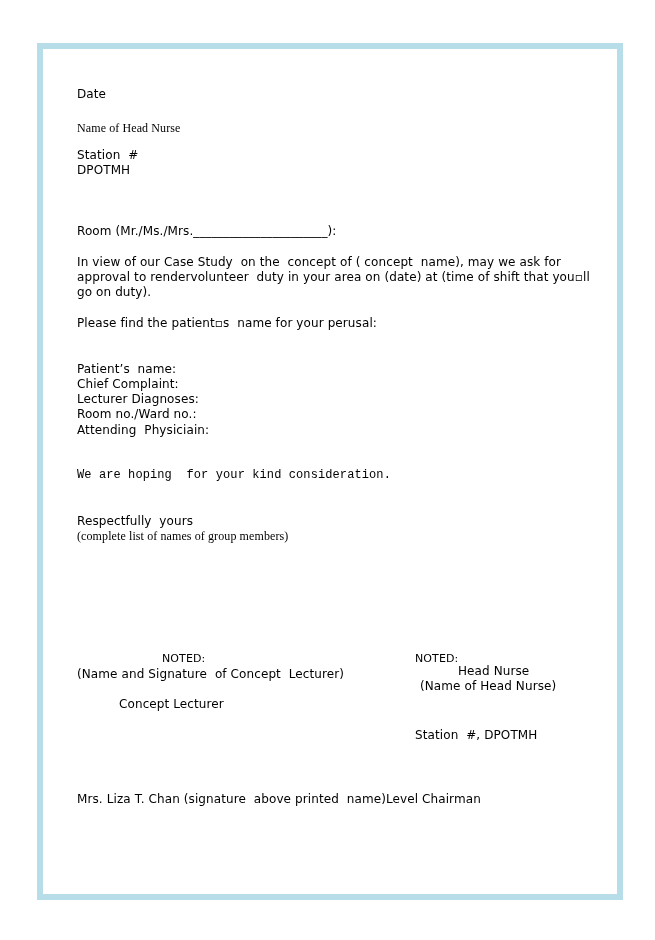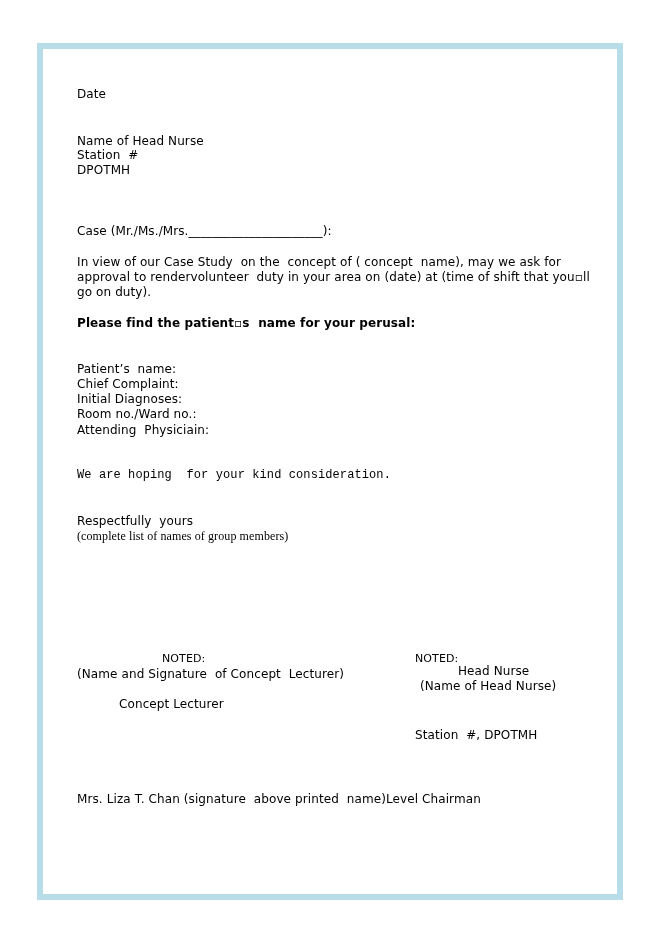--- a/index.html
+++ b/index.html
@@ -9,35 +9,35 @@
            border: 6px solid #b7dde8; background: #fff; }
   .t { position: absolute; font-size: 12px; line-height: 15px; white-space: pre; letter-spacing: 0.1px; }
 </style>
 </head>
 <body>
 
 <div class="frame"></div>
 
 <div class="t" style="left:77px;top:87px;">Date</div>
 
-<div class="t" style="left:77px;top:134px;">Name of Head Nurse</div>
+<div class="t" style="left:77px;top:121px;font-family:Liberation Serif, serif;">Name of Head Nurse</div>
 <div class="t" style="left:77px;top:148px;">Station  #</div>
 <div class="t" style="left:77px;top:163px;">DPOTMH</div>
 
-<div class="t" style="left:77px;top:224px;">Case (Mr./Ms./Mrs.______________________):</div>
+<div class="t" style="left:77px;top:224px;">Room (Mr./Ms./Mrs.______________________):</div>
 
 <div class="t" style="left:77px;top:255px;">In view of our Case Study  on the  concept of ( concept  name), may we ask for</div>
 <div class="t" style="left:77px;top:270px;">approval to rendervolunteer  duty in your area on (date) at (time of shift that you▫ll</div>
 <div class="t" style="left:77px;top:285px;">go on duty).</div>
 
-<div class="t" style="left:77px;top:316px;font-weight:bold;">Please find the patient▫s  name for your perusal:</div>
+<div class="t" style="left:77px;top:316px;">Please find the patient▫s  name for your perusal:</div>
 
 <div class="t" style="left:77px;top:362px;">Patient’s  name:</div>
 <div class="t" style="left:77px;top:377px;">Chief Complaint:</div>
-<div class="t" style="left:77px;top:392px;">Initial Diagnoses:</div>
+<div class="t" style="left:77px;top:392px;">Lecturer Diagnoses:</div>
 <div class="t" style="left:77px;top:407px;">Room no./Ward no.:</div>
 <div class="t" style="left:77px;top:423px;">Attending  Physiciain:</div>
 
 <div class="t" style="left:77px;top:468px;font-family:Liberation Mono, monospace;">We are hoping  for your kind consideration.</div>
 
 <div class="t" style="left:77px;top:514px;text-align:right;">Respectfully  yours</div>
 <div class="t" style="left:77px;top:529px;font-family:Liberation Serif, serif;">(complete list of names of group members)</div>
 
 <div class="t" style="left:162px;top:651px;font-size:11px;">NOTED:</div>
 <div class="t" style="left:77px;top:667px;">(Name and Signature  of Concept  Lecturer)</div>

